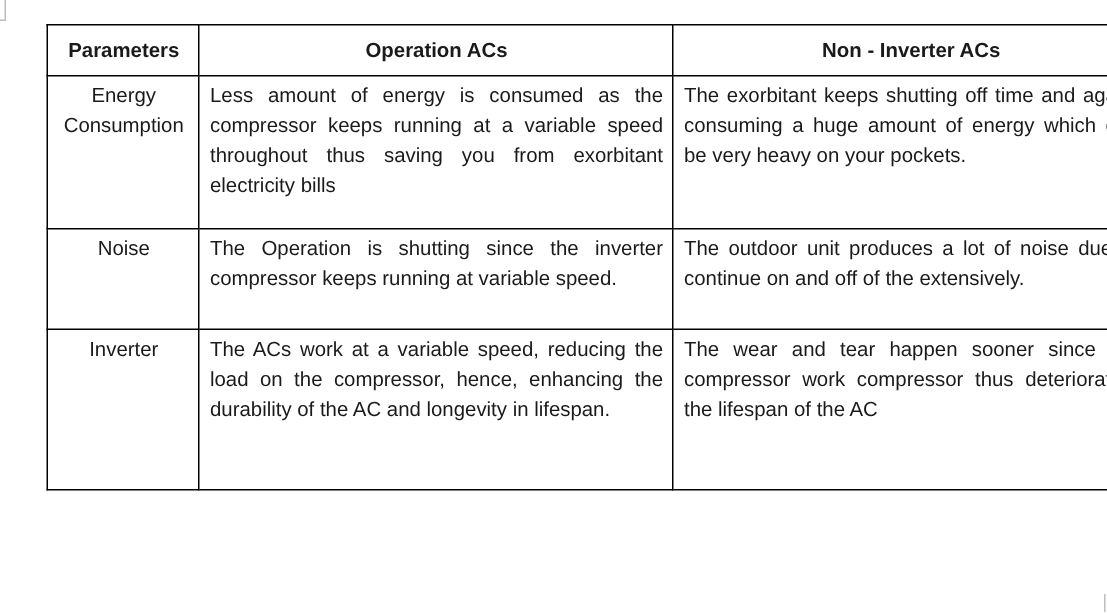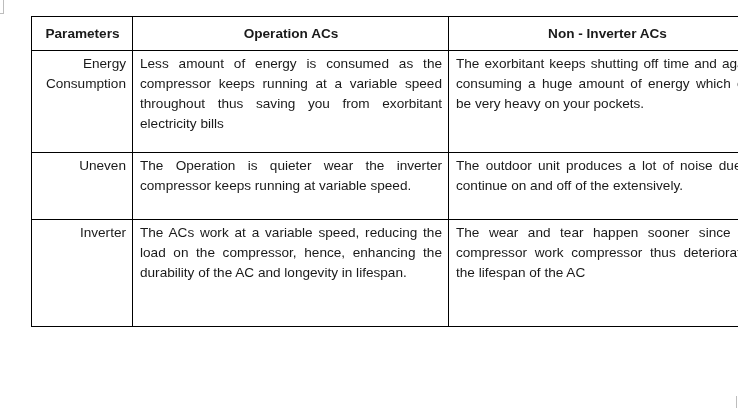--- a/index.html
+++ b/index.html
@@ -8,21 +8,21 @@
   .corner-mark-tl { position: absolute; left: 0; top: 0; width: 3px; height: 13px;
                     border-right: 1px solid #bdbdbd; border-bottom: 1px solid #bdbdbd; }
   .corner-mark-br { position: absolute; left: 736px; top: 396px; width: 1px; height: 12px;
                     background: #bdbdbd; }
   table.cmp { position: absolute; left: 3px; top: 16px; width: 734px;
               border-collapse: collapse; table-layout: fixed; margin-left: 28px; }
   table.cmp th, table.cmp td { border: 1px solid #000; vertical-align: top;
               font-size: 13.6px; line-height: 20px; padding: 0 6px 0 7px; }
   table.cmp th { font-weight: bold; text-align: center; height: 33px; vertical-align: middle; padding-top: 0; }
   table.cmp td { text-align: justify; padding-top: 3px; }
-  table.cmp td.param { text-align: right; }
+  table.cmp td.param { text-align: center; }
   col.c1 { width: 101px; }
   col.c2 { width: 316px; }
   col.c3 { width: 317px; }
   tr.r1 td { height: 98px; }
   tr.r2 td { height: 63px; }
   tr.r3 td { height: 68px; }
   tr.r4 td { height: 103px; }
   td .last { text-align-last: left; }
 </style>
 </head>
@@ -48,23 +48,23 @@
     <tr class="r1">
       <td class="param">Energy Consumption</td>
       <td>
           <div class="last">Less amount of energy is consumed as the compressor keeps running at a variable speed throughout thus saving you from exorbitant electricity bills</div>
         </td>
       <td>
           <div class="last">The exorbitant keeps shutting off time and again, consuming a huge amount of energy which can be very heavy on your pockets.</div>
         </td>
     </tr>
     <tr class="r2">
-      <td class="param">Uneven</td>
+      <td class="param">Noise</td>
       <td>
-          <div class="last">The Operation is quieter wear the inverter compressor keeps running at variable speed.</div>
+          <div class="last">The Operation is shutting since the inverter compressor keeps running at variable speed.</div>
         </td>
       <td>
           <div class="last">The outdoor unit produces a lot of noise due to continue on and off of the extensively.</div>
         </td>
     </tr>
     <tr class="r4">
       <td class="param">Inverter</td>
       <td>
           <div class="last">The ACs work at a variable speed, reducing the load on the compressor, hence, enhancing the durability of the AC and longevity in lifespan.</div>
         </td>

